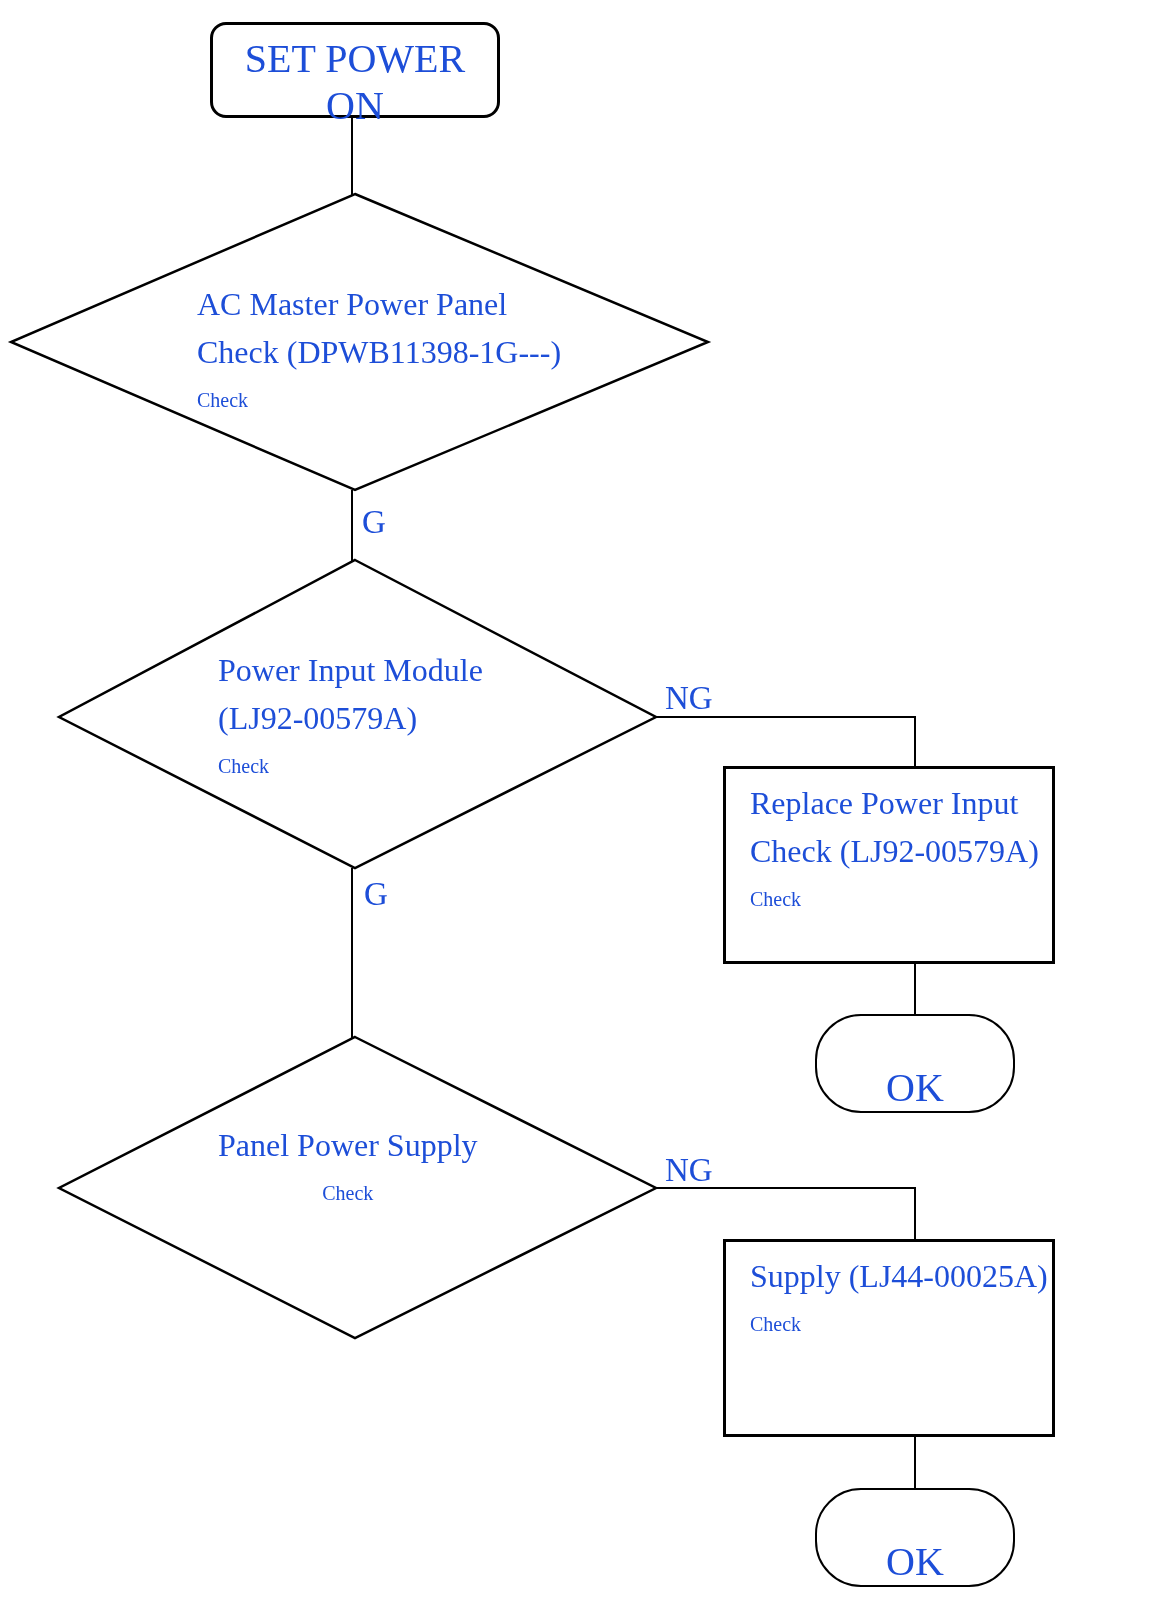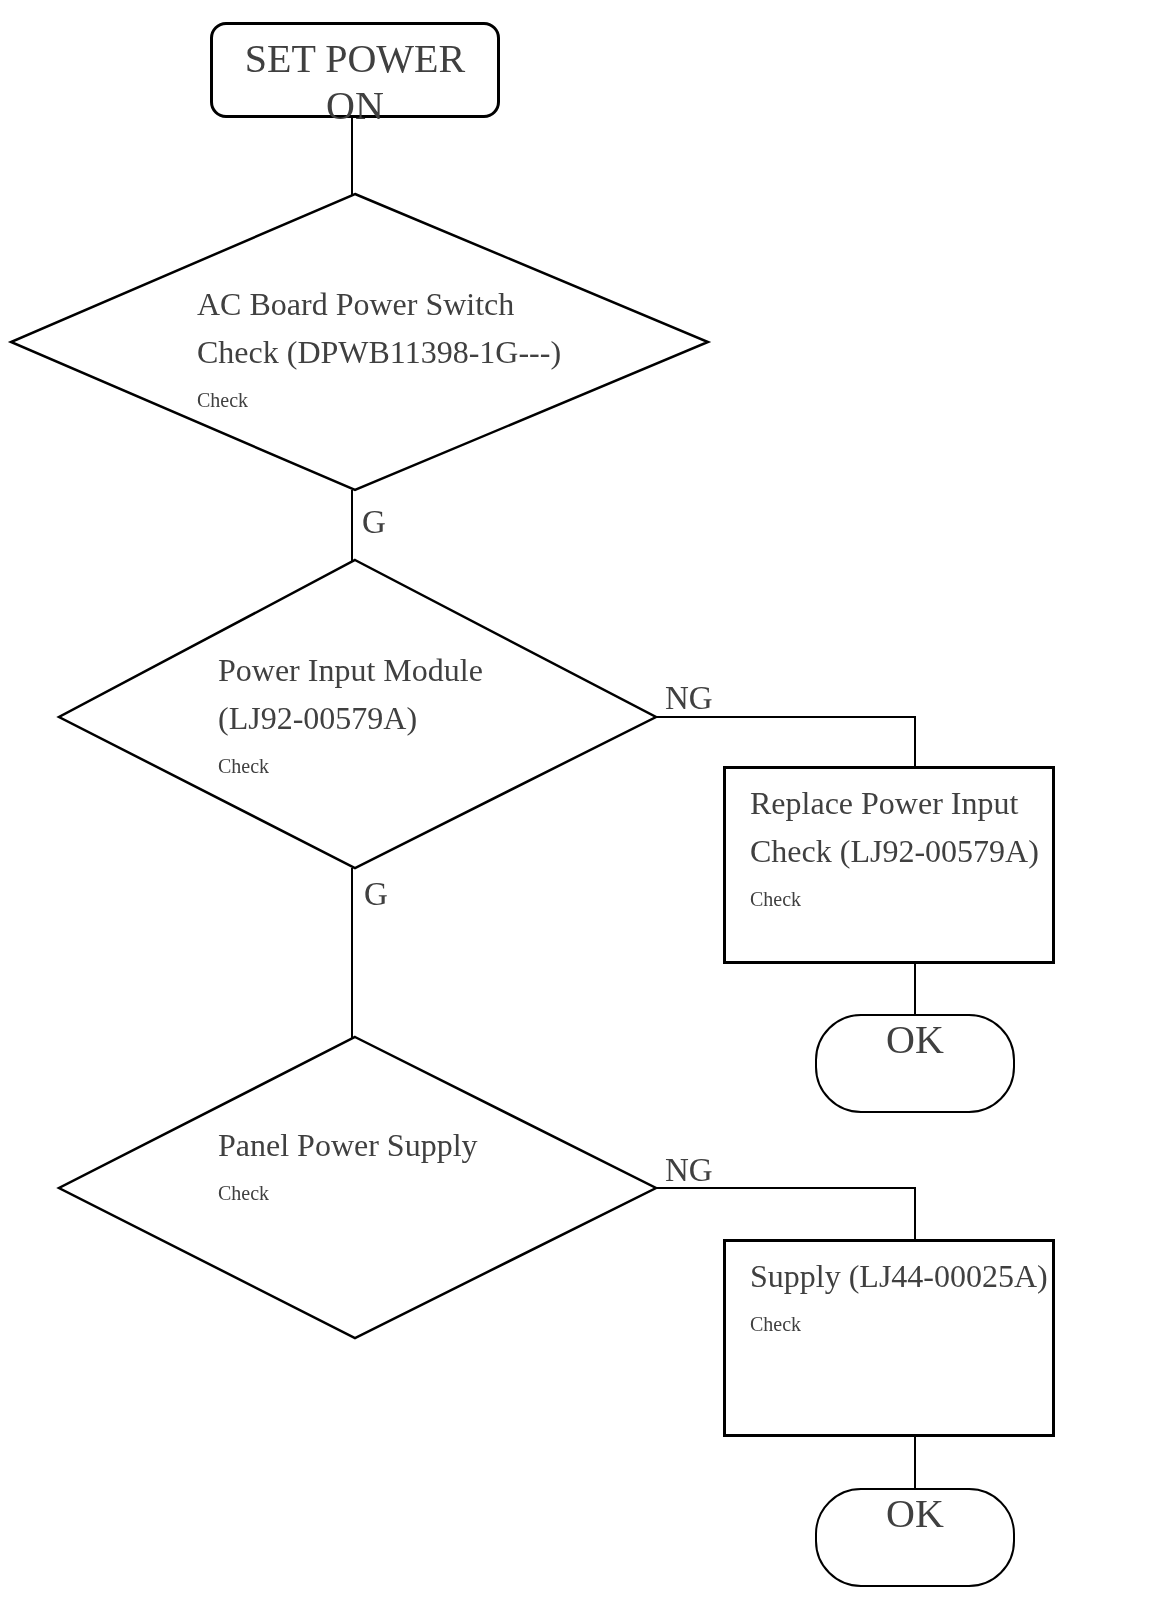--- a/index.html
+++ b/index.html
@@ -5,21 +5,21 @@
   html, body {
     margin: 0;
     padding: 0;
     background: #ffffff;
   }
   .canvas {
     position: relative;
     width: 1159px;
     height: 1600px;
     background: #ffffff;
-    color: #404040;
+    color: #1d4ed8;
     font-family: "Liberation Serif", serif;
     overflow: hidden;
   }
   .wires {
     position: absolute;
     left: 0;
     top: 0;
     width: 1159px;
     height: 1600px;
   }
@@ -53,21 +53,21 @@
     white-space: nowrap;
   }
   .decision-text .small, .process .small {
     font-size: 20px;
   }
   .decision-text .line, .process .line {
     display: block;
   }
   .d1-text { left: 197px; top: 280px; }
   .d2-text { left: 218px; top: 646px; }
-  .d3-text { left: 218px; top: 1121px; }
+  .d3-text { left: 218px; top: 1121px; text-align: center; }
   .edge-label {
     position: absolute;
     font-size: 33px;
     line-height: 1.1;
   }
   .g1 { left: 362px; top: 504px; }
   .g2 { left: 364px; top: 876px; }
   .ng1 { left: 665px; top: 680px; }
   .ng2 { left: 665px; top: 1152px; }
   .process {
@@ -86,21 +86,21 @@
   .box2 { left: 723px; top: 1239px; }
   .terminator {
     position: absolute;
     width: 200px;
     height: 99px;
     box-sizing: border-box;
     border: 2.5px solid #000000;
     border-radius: 46px;
     background: #ffffff;
     display: flex;
-    align-items: flex-start;
+    align-items: flex-end;
     justify-content: center;
     font-size: 40px;
   }
   .ok1 { left: 815px; top: 1014px; }
   .ok2 { left: 815px; top: 1488px; }
 </style>
 </head>
 <body>
 
 <div class="canvas">
@@ -116,21 +116,21 @@
     <line x1="915" y1="964" x2="915" y2="1016"></line>
     <polyline points="656,1188 915,1188 915,1239"></polyline>
     <line x1="915" y1="1437" x2="915" y2="1490"></line>
   </svg>
 
   <div class="start">
     <span>SET POWER ON</span>
   </div>
 
   <div class="decision-text d1-text">
-    <span class="line">AC Board Power Switch</span>
+    <span class="line">AC Master Power Panel</span>
     <span class="line">Check (DPWB11398-1G---)</span>
     <span class="line small">Check</span>
   </div>
 
   <div class="edge-label g1">G</div>
 
   <div class="decision-text d2-text">
     <span class="line">Power Input Module</span>
     <span class="line">(LJ92-00579A)</span>
     <span class="line small">Check</span>

